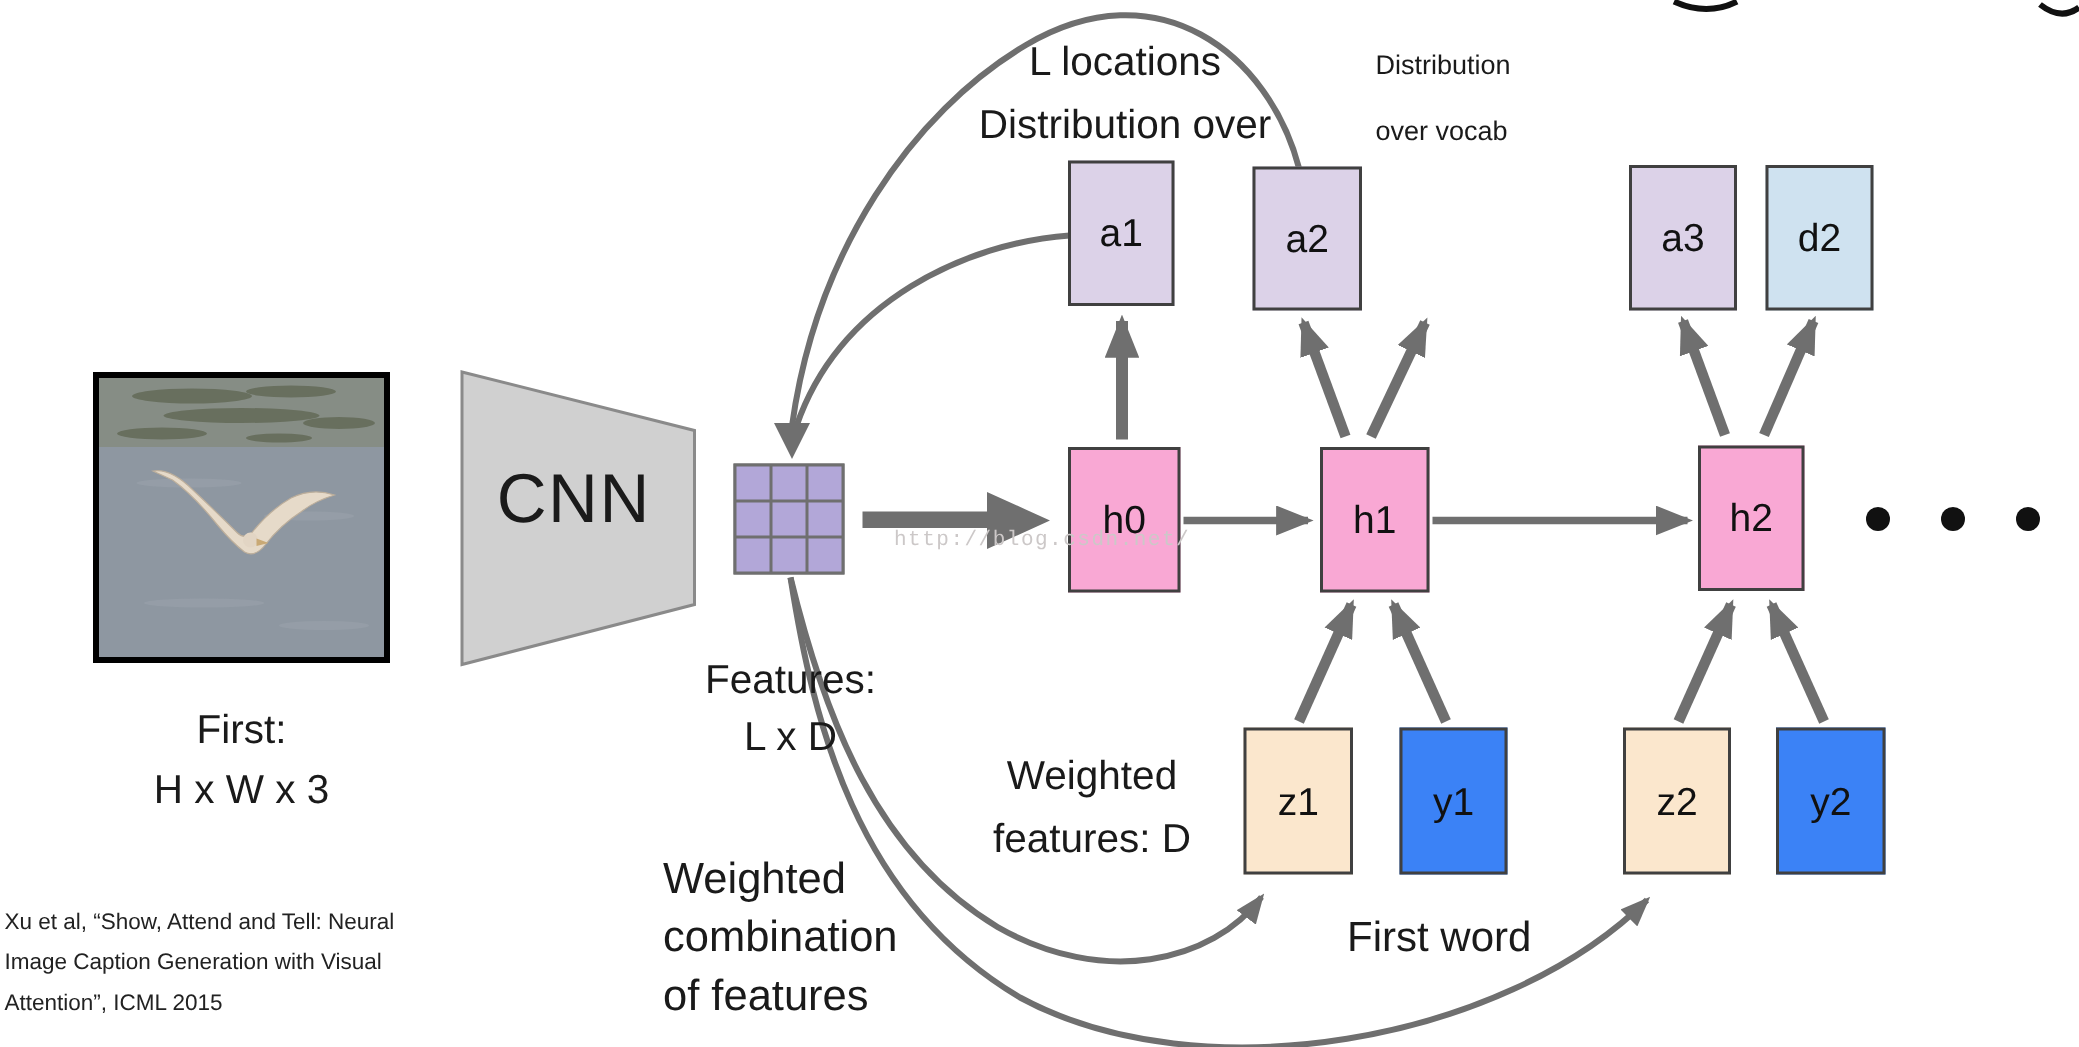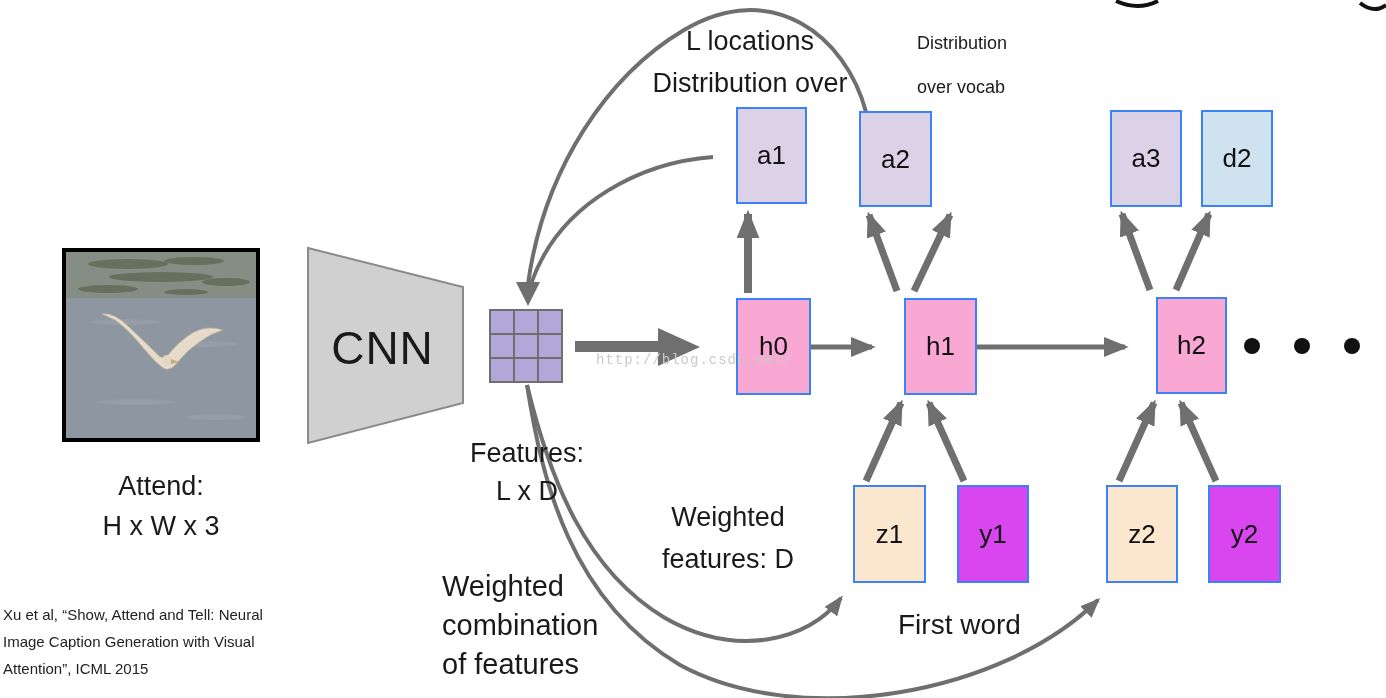--- a/index.html
+++ b/index.html
@@ -2,44 +2,44 @@
 <html><head>
 <meta charset="utf-8">
 <style>
   html,body{margin:0;padding:0;background:#ffffff;}
   .stage{
     position:relative;width:1386px;height:698px;background:#ffffff;overflow:hidden;
     font-family:"Liberation Sans","DejaVu Sans",sans-serif;color:#1a1a1a;
   }
   .overlay{position:absolute;left:0;top:0;width:1386px;height:698px;z-index:1;}
   .box{
-    position:absolute;z-index:2;border:2px solid #3b82f6;box-sizing:border-box;
+    position:absolute;z-index:2;border:2px solid #404040;box-sizing:border-box;
     display:flex;align-items:center;justify-content:center;
-    font-size:26px;color:#111;margin-left:24px;
+    font-size:26px;color:#111;
   }
   .box.att{background:#dcd2e8;}
   .box.voc{background:#cfe2f0;}
   .box.hid{background:#f9a8d4;}
   .box.wft{background:#fbe7cd;}
-  .box.wrd{background:#d946ef;}
+  .box.wrd{background:#3b82f6;}
   .lbl{position:absolute;z-index:3;line-height:1.0;}
   .lbl .ln{white-space:nowrap;}
   .center{text-align:center;}
   .grid3{
     position:absolute;left:489px;top:309px;width:74px;height:74px;z-index:2;
     border:2px solid #6f6f6f;background:#6f6f6f;box-sizing:border-box;
     display:grid;grid-template-columns:repeat(3,1fr);grid-template-rows:repeat(3,1fr);gap:2px;
   }
   .grid3 .cell{background:#b2a7d8;}
   .imgframe{
     position:absolute;left:62px;top:248px;width:198px;height:194px;z-index:2;
     border:4px solid #000;box-sizing:border-box;
   }
   .cnnlabel{
-    position:absolute;left:305px;top:320px;width:155px;height:56px;z-index:3;
+    position:absolute;left:305px;top:304px;width:155px;height:56px;z-index:3;
     display:flex;align-items:center;justify-content:center;font-size:46px;letter-spacing:1px;
   }
   .watermark{
     position:absolute;left:596px;top:352px;z-index:5;
     font-family:"Liberation Mono","DejaVu Sans Mono",monospace;
     font-size:14px;letter-spacing:1px;color:#ccc8c8;
   }
   .citation{position:absolute;left:3px;top:601px;z-index:3;font-size:15px;line-height:27px;color:#222;}
 </style>
 </head>
@@ -148,21 +148,21 @@
     <div class="ln">L locations</div>
     <div class="ln">Distribution over</div>
   </div>
 
   <div class="lbl" style="left:917px;top:21px;width:220px;font-size:18px;line-height:44px">
     <div class="ln">Distribution</div>
     <div class="ln">over vocab</div>
   </div>
 
   <div class="lbl center" style="left:62px;top:466px;width:198px;font-size:27px;line-height:40px">
-    <div class="ln">Attend:</div>
+    <div class="ln">First:</div>
     <div class="ln">H x W x 3</div>
   </div>
 
   <div class="lbl center" style="left:452px;top:434px;width:150px;font-size:27px;line-height:38px">
     <div class="ln">Features:</div>
     <div class="ln">L x D</div>
   </div>
 
   <div class="lbl center" style="left:628px;top:496px;width:200px;font-size:27px;line-height:42px">
     <div class="ln">Weighted</div>

